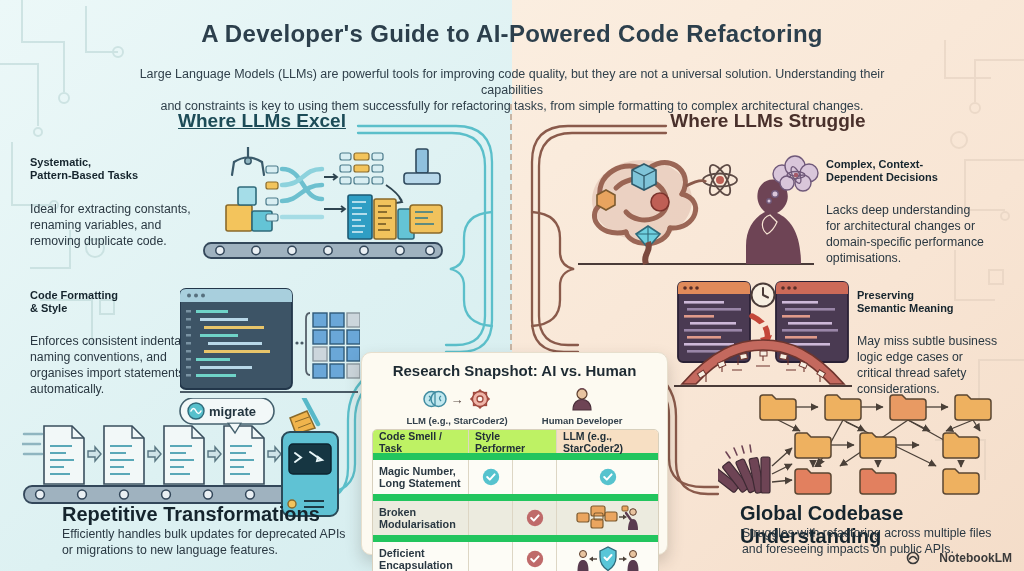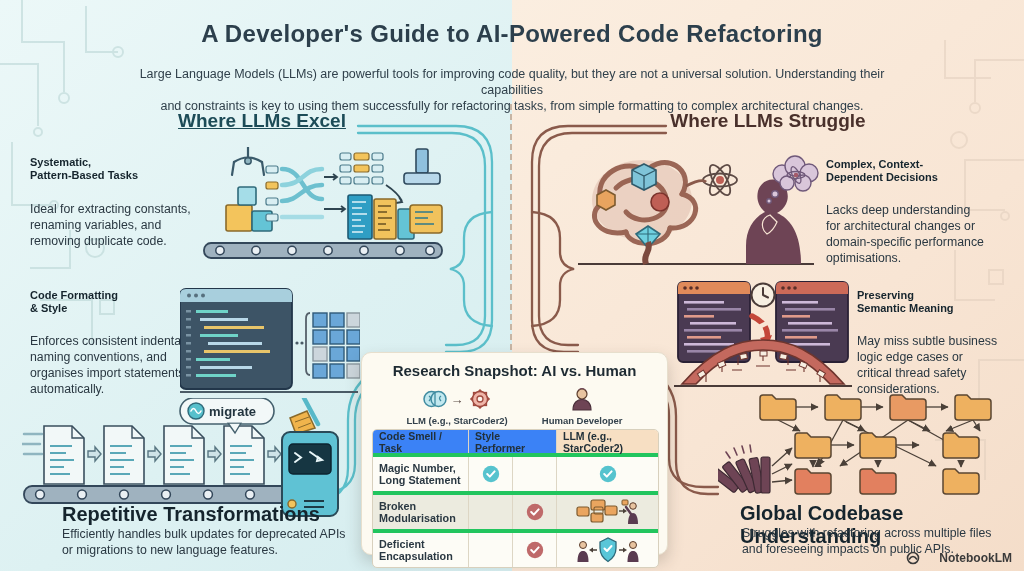--- a/index.html
+++ b/index.html
@@ -27,26 +27,26 @@
   
   .card{left:361px;top:352px;width:307px;height:203px;background:#fdfaf1;border:1px solid #e7dfcd;
         border-radius:10px;box-shadow:0 7px 16px rgba(60,50,40,.22);}
   .card-title{left:0;top:9px;width:100%;text-align:center;font-size:15px;font-weight:700;color:#1e2b33;}
   .legend{left:0;top:32px;width:100%;display:flex;justify-content:center;gap:34px;}
   .legend-item{display:flex;flex-direction:column;align-items:center;}
   .legend-icons{display:flex;align-items:center;gap:3px;height:28px;}
   .legend-label{font-size:9.5px;font-weight:600;color:#33414c;margin-top:2px;}
   .legend-arrow{font-size:13px;color:#5a4a45;font-weight:700;}
   .tbl{left:10px;top:76px;width:287px;border:1px solid #d8d0bd;border-radius:5px;overflow:hidden;background:#fdfcf6;}
-  .trow{display:flex;border-top:4px solid #22c55e;}
+  .trow{display:flex;border-top:7px solid #22c55e;}
   .trow:first-child{border-top:none;}
   .tcell{border-right:1px solid #ddd6c4;display:flex;align-items:center;}
   .tcell:last-child{border-right:none;}
   .th{height:23px;font-size:10.5px;font-weight:700;color:#223039;padding:0 6px;}
-  .th.teal{background:#3b82f6;}
+  .th.teal{background:#bef264;}
   .th.peach{background:#f7dfc3;}
   .td{height:34px;}
   .td.task{font-size:10.8px;font-weight:600;color:#2a3842;padding:0 6px;line-height:1.15;}
   .td.center{justify-content:center;}
   .row-alt{background:#ecebdf;}
   .w96{width:96px;}.w88{width:88px;}.w44{width:44px;}.w102{width:102px;flex:1;}
   
   .watermark{right:12px;bottom:6px;display:flex;align-items:center;gap:19px;font-size:12px;font-weight:700;color:#3a3a3a;}
   svg text{font-family:"Liberation Sans",sans-serif;}
   .deco{opacity:.55;}

